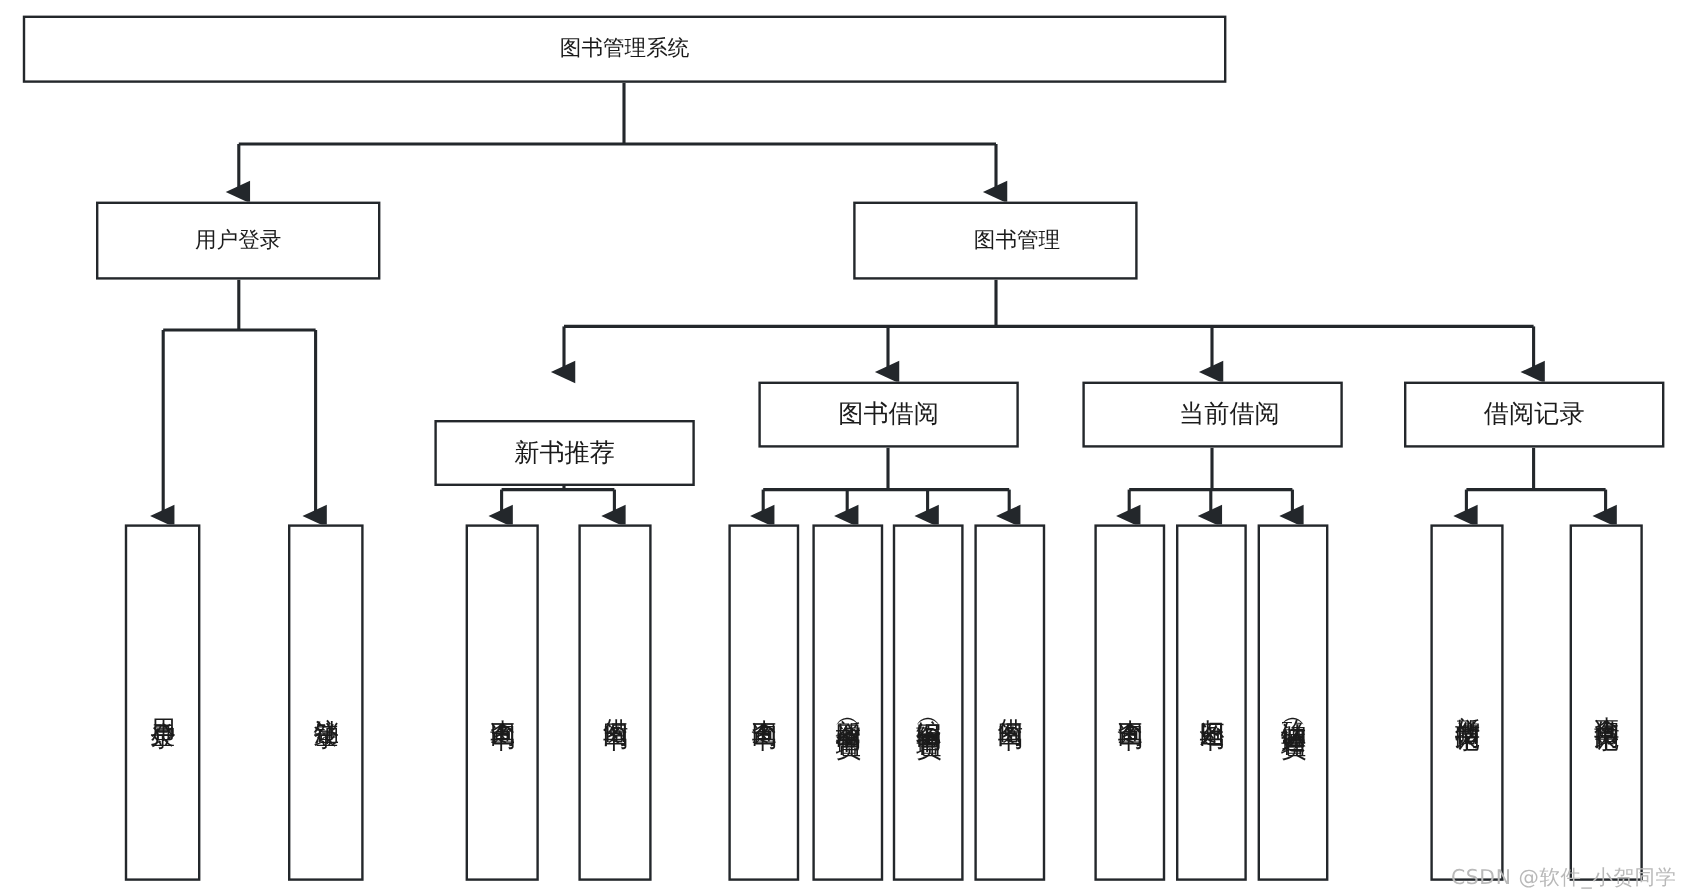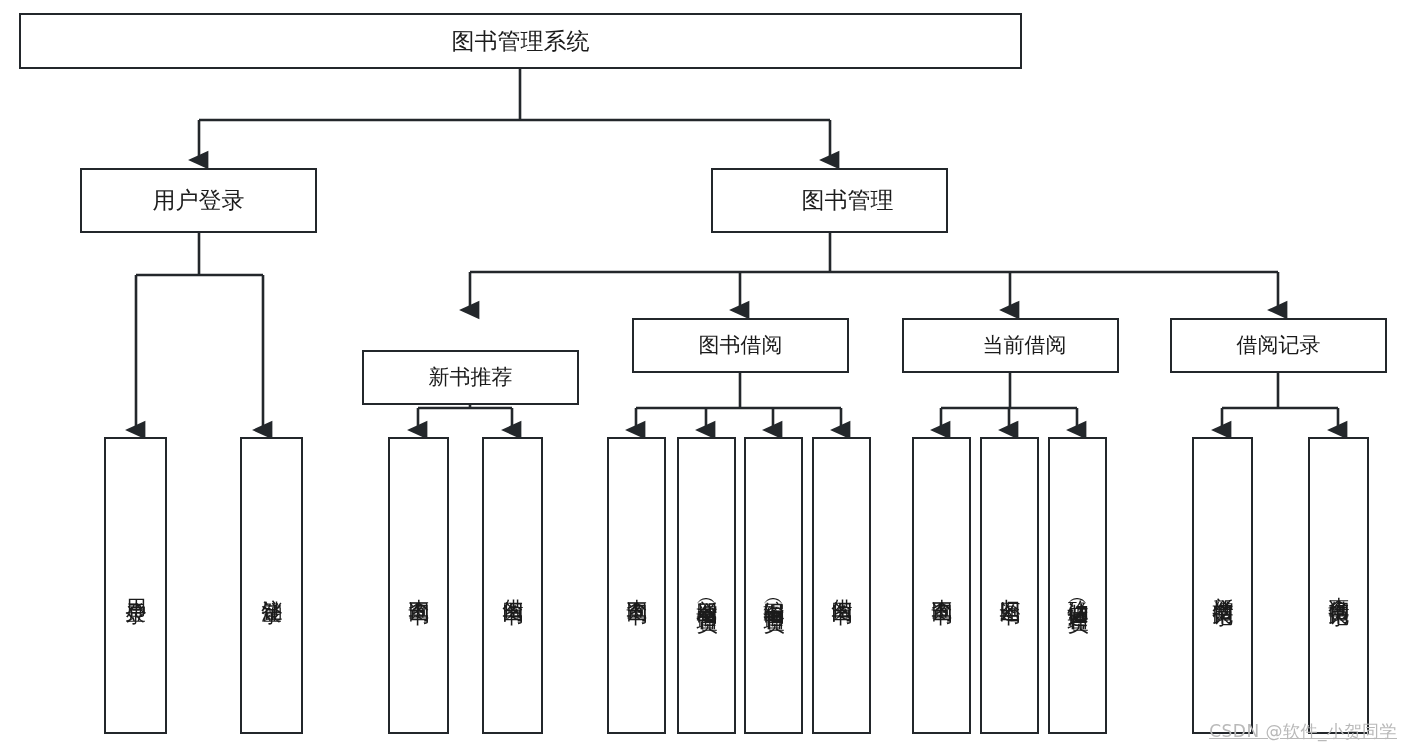--- a/index.html
+++ b/index.html
@@ -20,21 +20,21 @@
     display:flex;
     align-items:center;
     justify-content:center;
     color:#1b1b1b;
   }
   .node .label{
     text-align:center;
     line-height:1.22;
     white-space:pre-line;
   }
-  .node.h .label{font-size:23px;}
+  .node.h .label{font-size:18px;}
   .node.h2 .label{font-size:21px;}
 
   
   .node.v{
     align-items:flex-start;
     justify-content:center;
     padding-top:0;
   }
   .node.v .label{
     writing-mode:vertical-rl;
@@ -50,21 +50,20 @@
   .node.v.topalign .label{align-items:flex-start;padding-top:6px;}
 
   #watermark{
     position:absolute;
     right:8px;bottom:4px;
     font-size:17px;
     color:#b9b9b9;
     letter-spacing:0.5px;
     user-select:none;
     white-space:nowrap;
-    text-decoration:underline;
   }
 </style>
 </head>
 <body>
 
 <div id="canvas">
 
   <svg id="edges" viewBox="0 0 1405 747">
     <defs>
       <marker id="arrow" markerWidth="9" markerHeight="9" refX="4.2" refY="4.2" orient="auto" markerUnits="strokeWidth">

